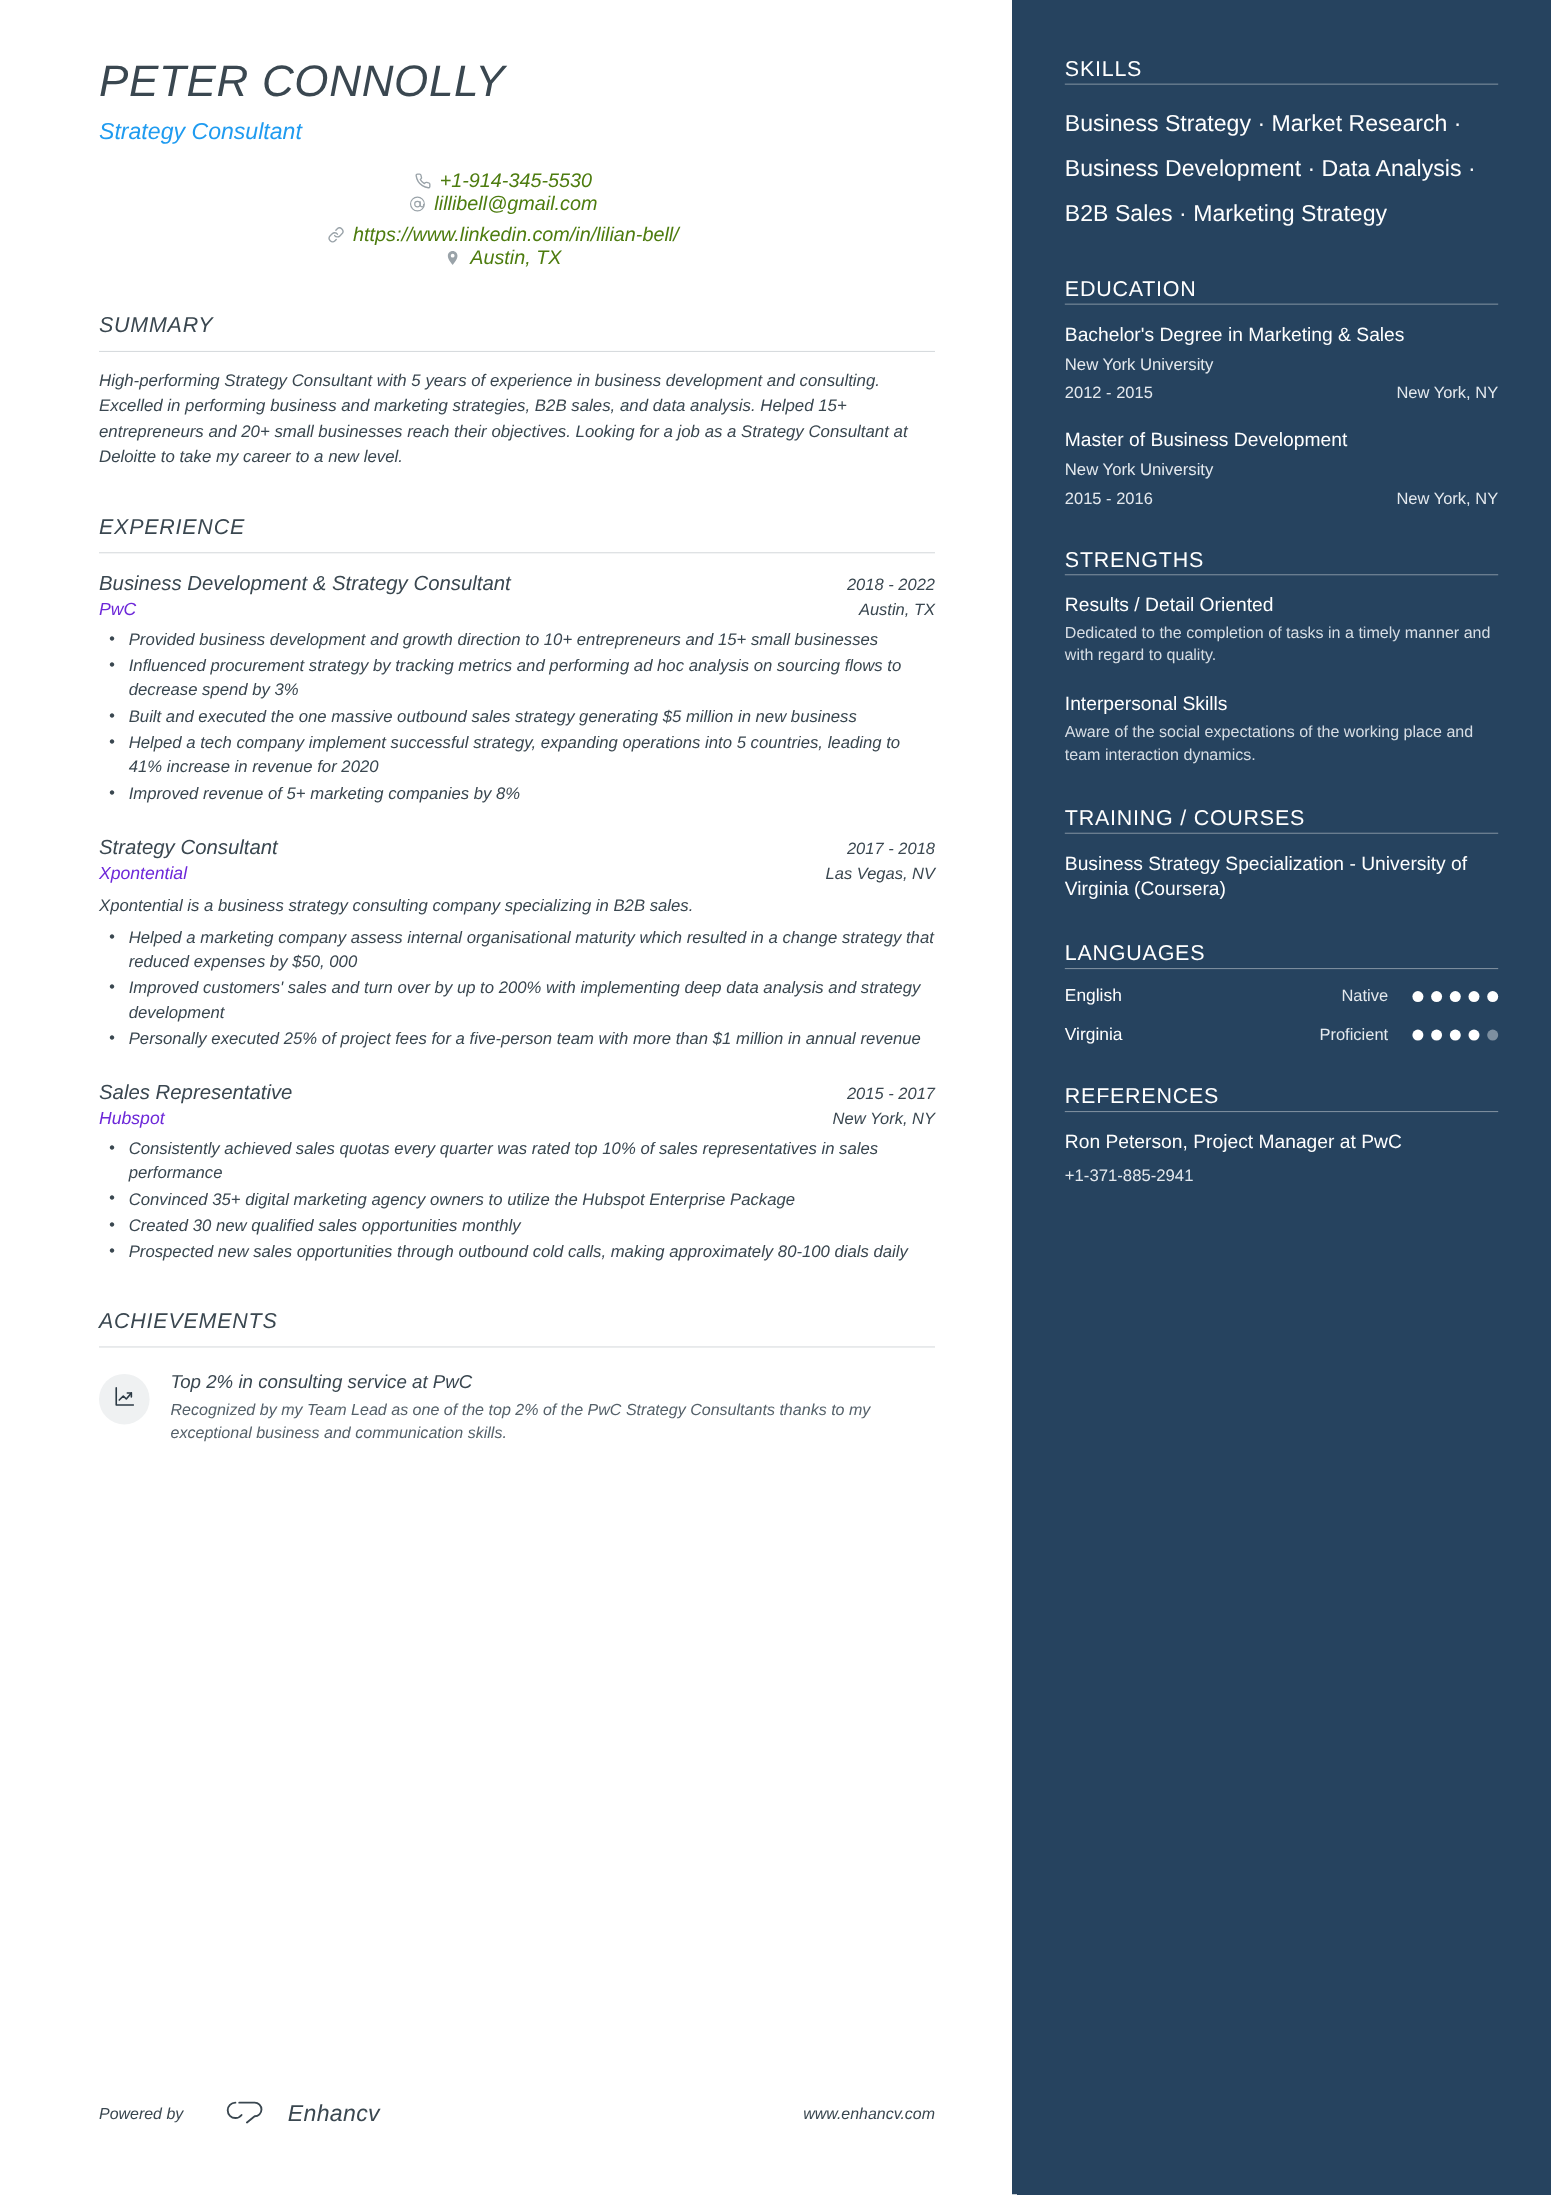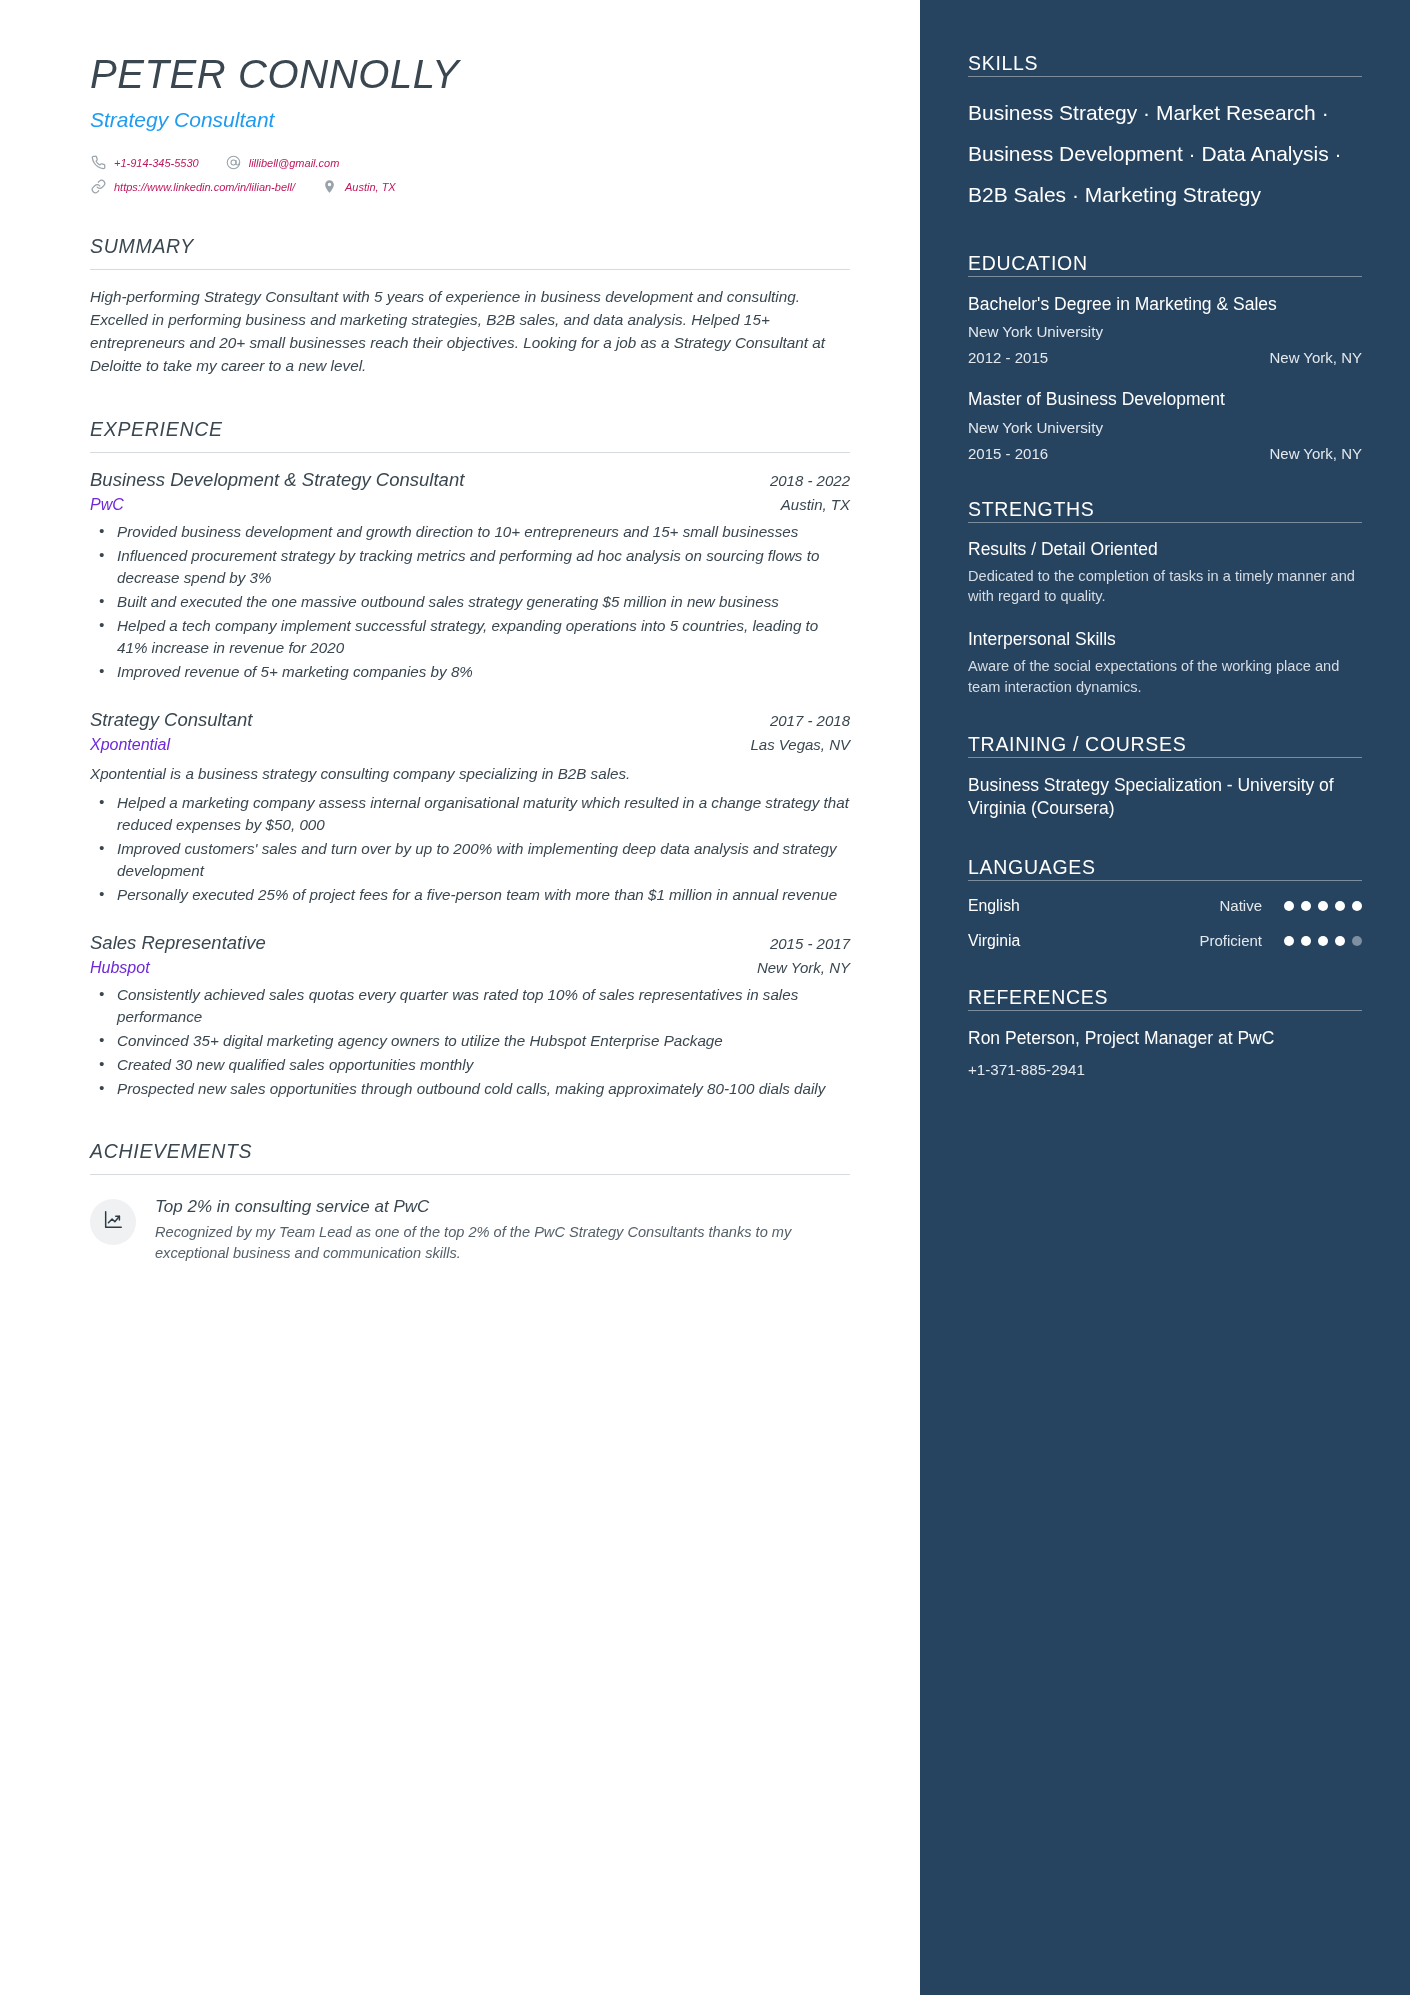--- a/index.html
+++ b/index.html
@@ -28,24 +28,25 @@
   }
   .role {
     font-size: 21px;
     color: #1f9bf0;
     font-weight: 400;
     margin-bottom: 22px;
   }
   .contact-row {
     display: flex;
     align-items: center;
-    font-size: 11px;
-    color: #be185d;
+    font-size: 18px;
+    color: #4d7c0f;
     margin-bottom: 7px;
     flex-wrap: wrap;
+    flex-direction: column;
   }
   .contact-item { display: flex; align-items: center; margin-right: 26px; white-space: nowrap; }
   .contact-item .ci-icon {
     display: inline-flex; align-items: center; justify-content: center;
     width: 17px; height: 17px; margin-right: 7px; color: #9aa3a9; flex: none;
   }
   .contact-item .ci-icon svg { display: block; }
 
   .section { margin-top: 40px; }
   .section-title {
@@ -289,20 +290,35 @@
             </span>
           </div>
           <div>
             <div class="achv-title">Top 2% in consulting service at PwC</div>
             <div class="achv-desc">Recognized by my Team Lead as one of the top 2% of the PwC Strategy Consultants thanks to my exceptional business and communication skills.</div>
           </div>
         </div>
       </div>
     </div>
 
+    <div class="footer">
+      <div class="footer-left">
+        <span class="powered">Powered by</span>
+        <span class="brand">
+          <span>
+            <svg width="58" height="26" viewBox="0 0 58 26" fill="none" stroke="#3a4750" stroke-width="1.7" stroke-linecap="round" stroke-linejoin="round">
+              <path d="M21 5.5a7 7 0 1 0 0 14 7 7 0 0 0 5.6-2.8"></path>
+              <path d="M24.5 5.5h14a6.2 6.2 0 0 1 0 12.4l-7 5.6"></path>
+            </svg>
+          </span>
+          <span class="brand-name">Enhancv</span>
+        </span>
+      </div>
+      <div class="footer-url">www.enhancv.com</div>
+    </div>
 
   </div>
 
   <div class="sidebar">
 
     <div class="s-section">
       <div class="s-title">SKILLS</div>
       <div class="s-body">
         <div class="skill-line">Business Strategy · Market Research ·</div>
         <div class="skill-line">Business Development · Data Analysis ·</div>

